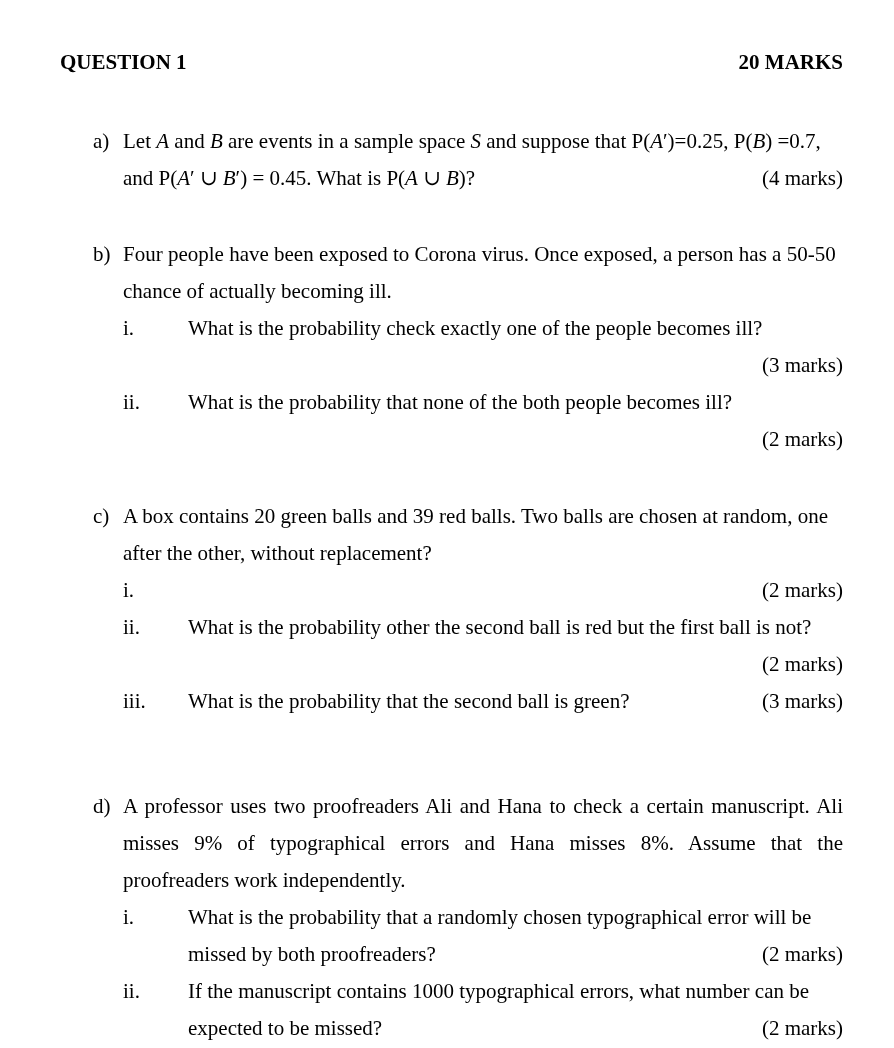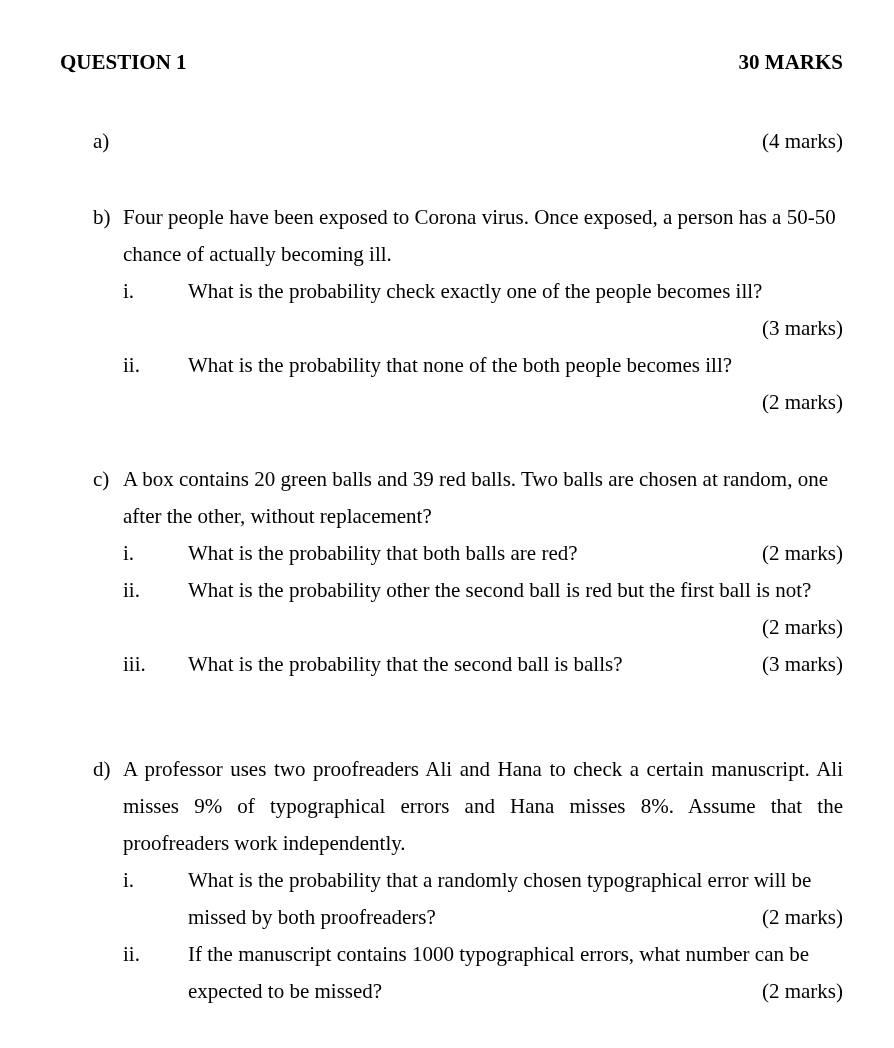--- a/index.html
+++ b/index.html
@@ -36,27 +36,28 @@
   .mb-c { margin-bottom: 68px; }
   i { font-style: italic; }
 </style>
 </head>
 <body>
 
 <div class="page">
 
   <header class="header">
     <span>QUESTION 1</span>
-    <span>30 MARKS</span>
+    <span>20 MARKS</span>
   </header>
 
   <section class="part mb-a">
     <div class="part-row">
       <span class="plabel">a)</span>
       <div class="ppara">
+        <span>Let <i>A</i> and <i>B</i> are events in a sample space <i>S</i> and suppose that P(<i>A</i>′)=0.25, P(<i>B</i>) =0.7, and P(<i>A</i>′ ∪ <i>B</i>′) = 0.45. What is P(<i>A</i> ∪ <i>B</i>)?</span>
         <span class="marks-abs">(4 marks)</span>
       </div>
     </div>
   </section>
 
   <section class="part mb-b">
     <div class="part-row">
       <span class="plabel">b)</span>
       <div class="ppara">
         <span>Four people have been exposed to Corona virus. Once exposed, a person has a 50-50 chance of actually becoming ill.</span>
@@ -90,41 +91,40 @@
     <div class="part-row">
       <span class="plabel">c)</span>
       <div class="ppara">
         <span>A box contains 20 green balls and 39 red balls. Two balls are chosen at random, one after the other, without replacement?</span>
       </div>
     </div>
     <div class="sub">
       <div class="sub-row">
         <span class="slabel">i.</span>
         <div class="sbody">
-          <span>What is the probability that both balls are red?</span>
           <span class="marks-abs">(2 marks)</span>
         </div>
       </div>
     </div>
     <div class="sub">
       <div class="sub-row">
         <span class="slabel">ii.</span>
         <div class="sbody">
           <span>What is the probability other the second ball is red but the first ball is not?</span>
         </div>
       </div>
       <div class="marks-row">
         <span>(2 marks)</span>
       </div>
     </div>
     <div class="sub">
       <div class="sub-row">
         <span class="slabel">iii.</span>
         <div class="sbody">
-          <span>What is the probability that the second ball is balls?</span>
+          <span>What is the probability that the second ball is green?</span>
           <span class="marks-abs">(3 marks)</span>
         </div>
       </div>
     </div>
   </section>
 
   <section class="part">
     <div class="part-row">
       <span class="plabel">d)</span>
       <div class="ppara justify">

